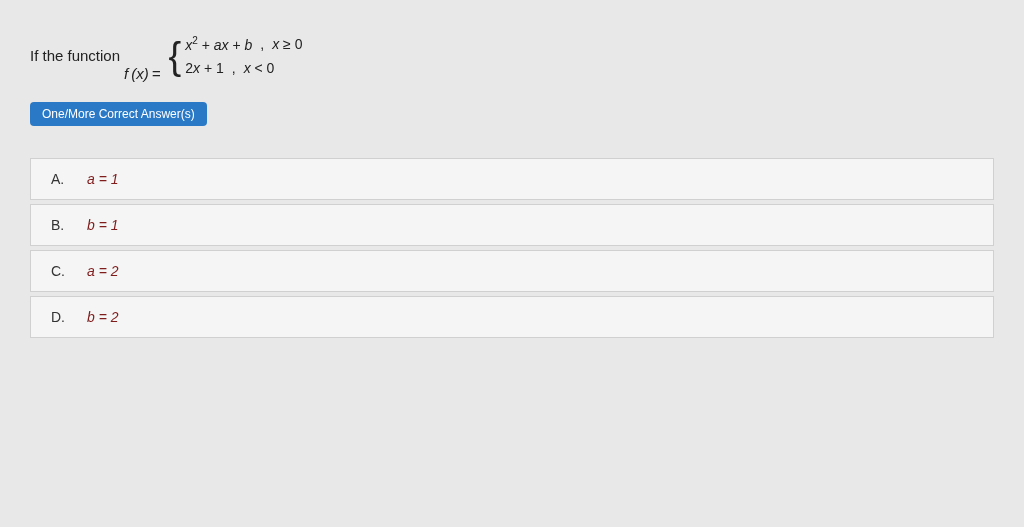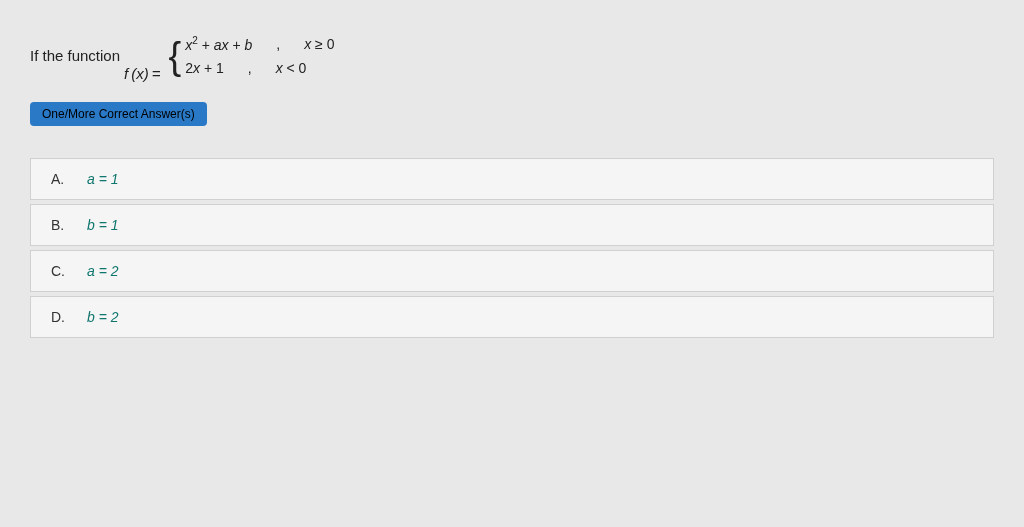--- a/index.html
+++ b/index.html
@@ -55,28 +55,28 @@
 
     .piecewise-rows {
       display: flex;
       flex-direction: column;
       gap: 2px;
     }
 
     .piecewise-row {
       display: flex;
       align-items: center;
-      gap: 24px;
+      gap: 8px;
       font-size: 14px;
     }
 
     .answer-type-badge {
       display: inline-block;
       background-color: #2979c7;
-      color: #000000;
+      color: #ffffff;
       font-size: 12px;
       padding: 5px 12px;
       border-radius: 4px;
       margin-bottom: 18px;
       cursor: pointer;
     }
 
     .options-container {
       display: flex;
       flex-direction: column;
@@ -96,21 +96,21 @@
 
     .option-label {
       font-size: 14px;
       color: #333;
       font-weight: normal;
       min-width: 20px;
     }
 
     .option-value {
       font-size: 14px;
-      color: #0f766e;
+      color: #7f1d1d;
       font-style: italic;
     }
 
     .math-text {
       font-style: italic;
       margin-top: 36px;
     }
 
     sup {
       font-size: 10px;

